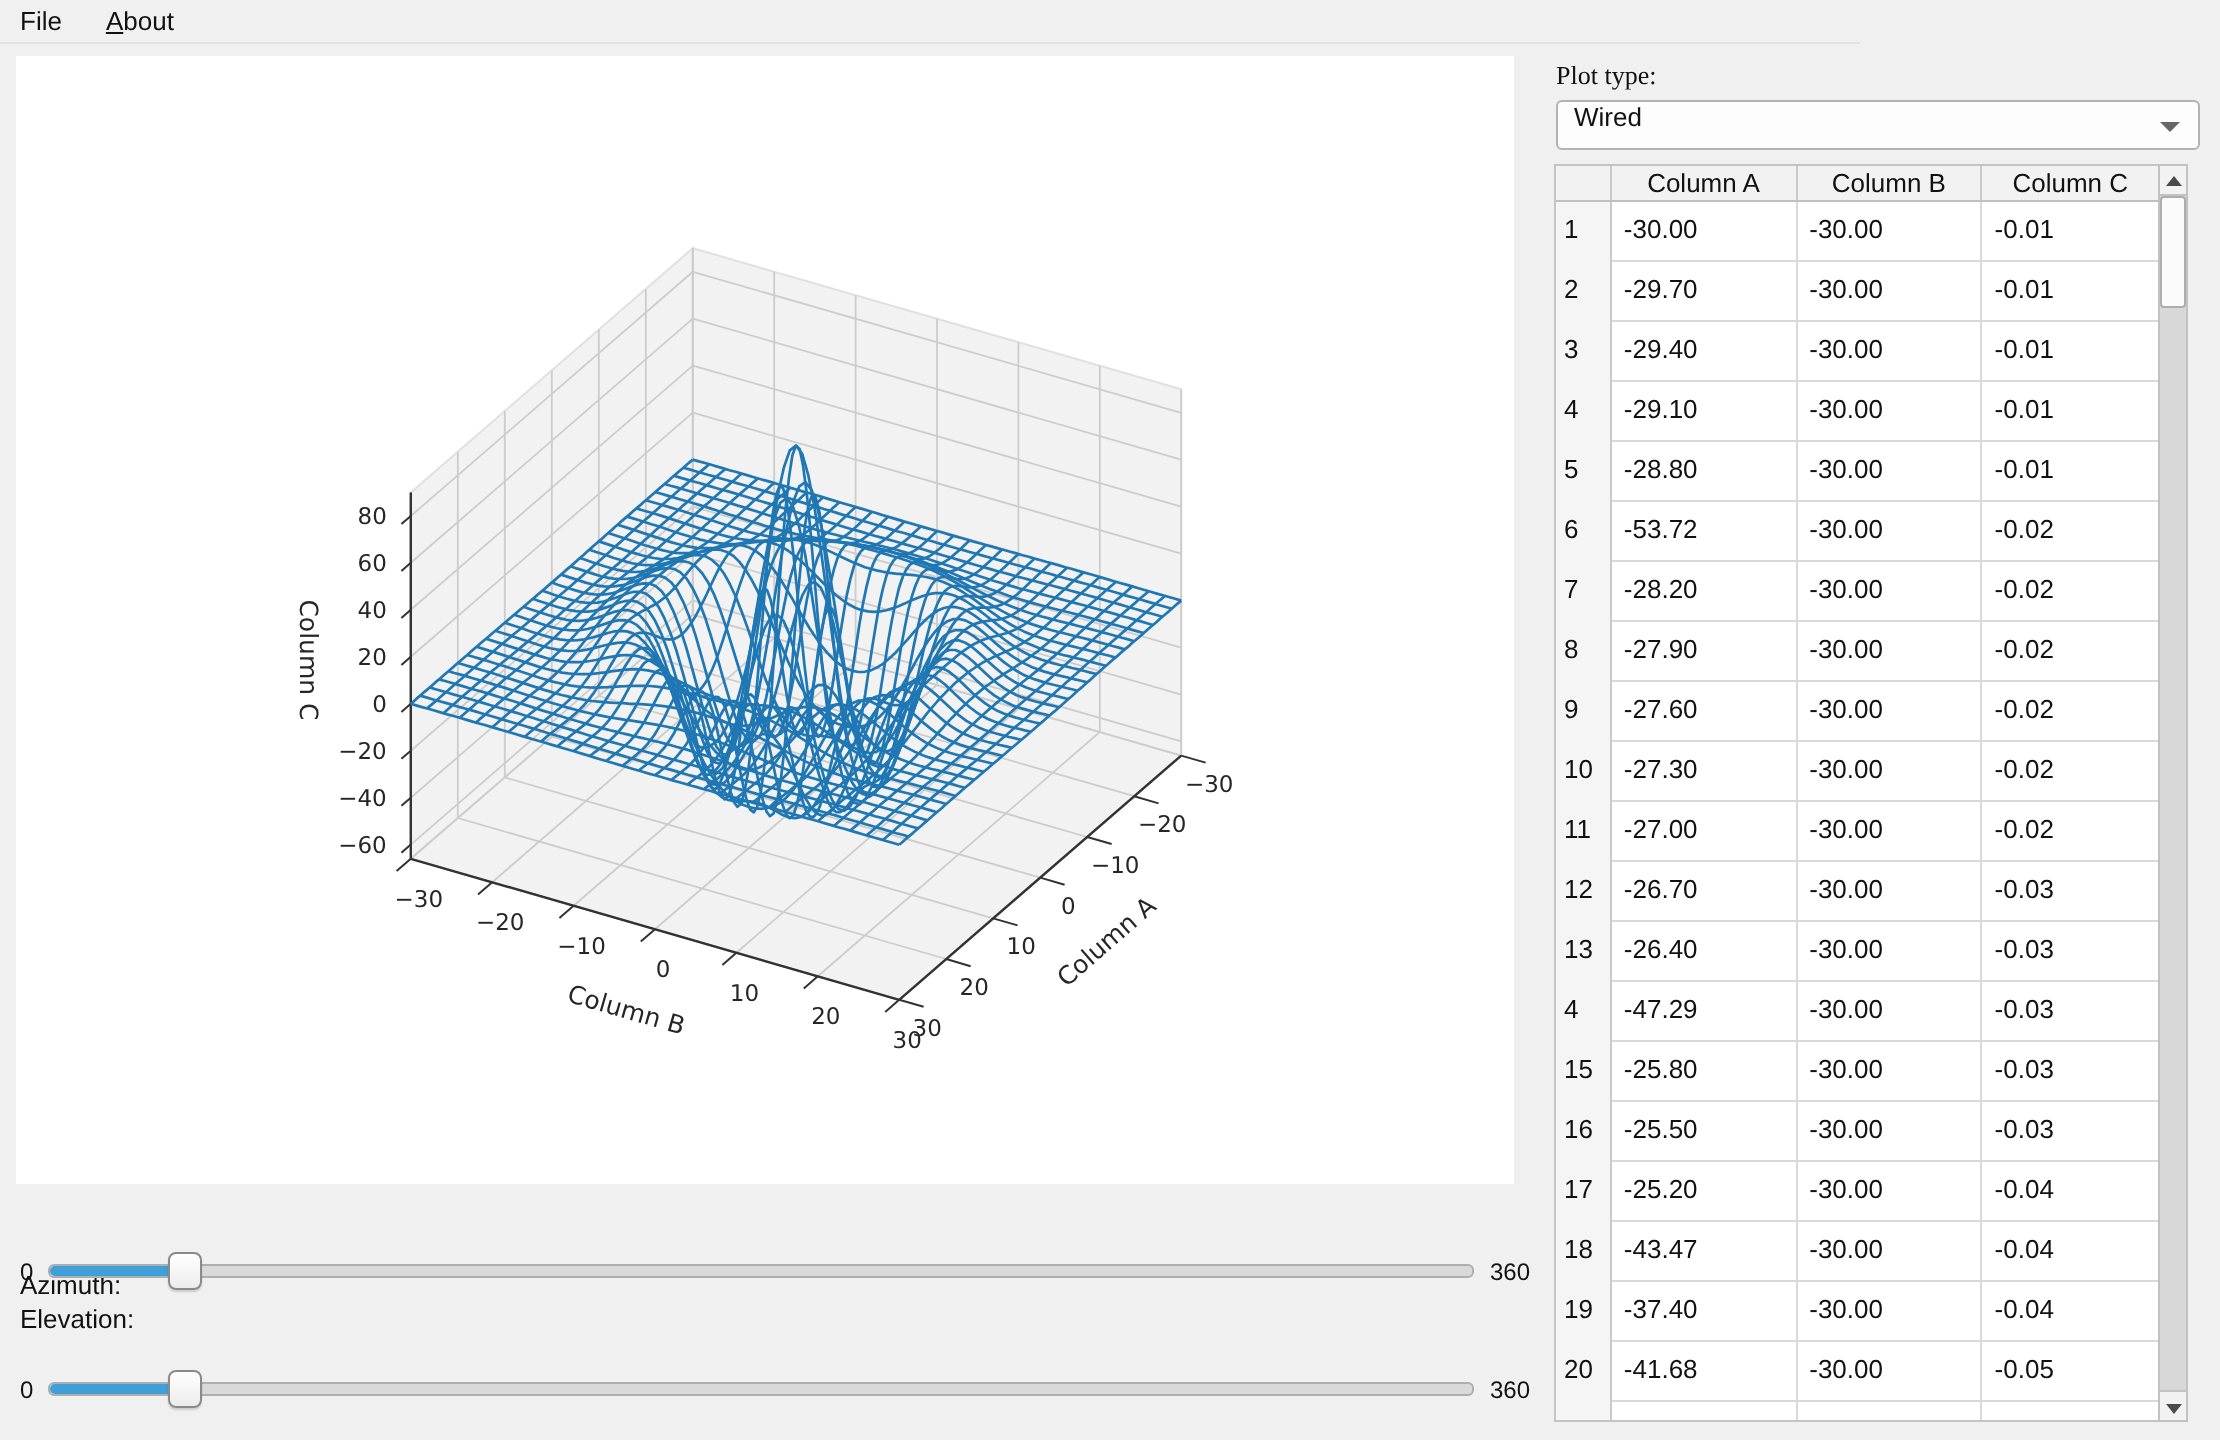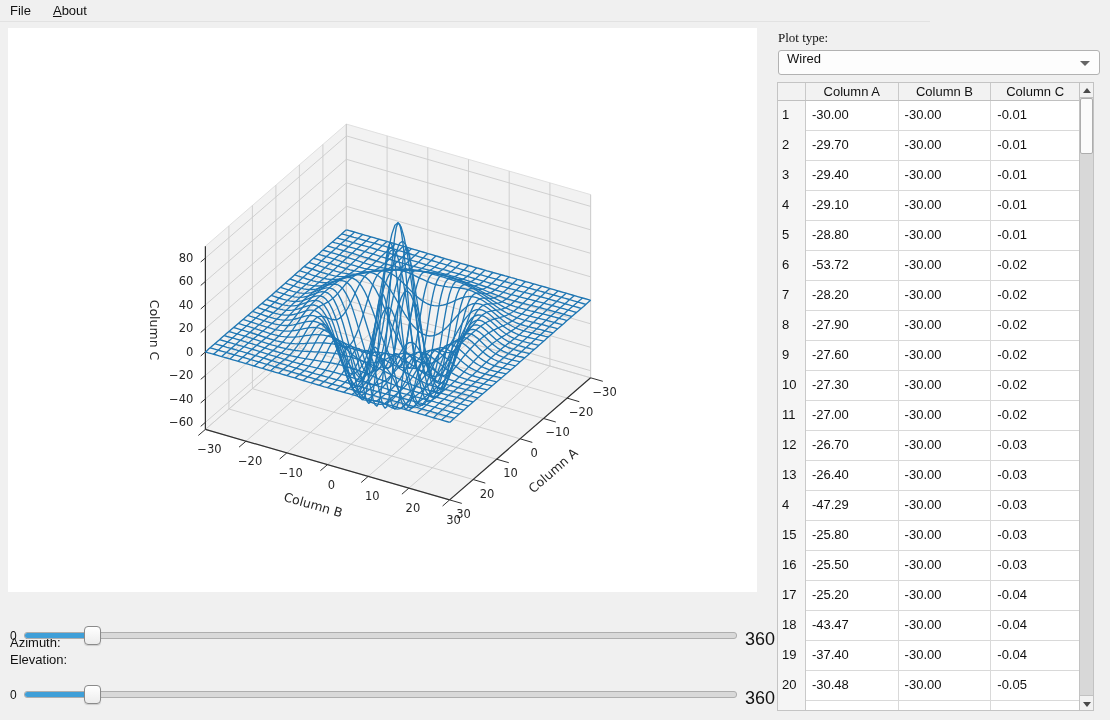--- a/index.html
+++ b/index.html
@@ -45,21 +45,21 @@
   .sbtn.dn { bottom:0; border-top:1px solid #c2c2c2; }
   .arr { position:absolute; left:3px; width:0; height:0; border-left:4px solid transparent; border-right:4px solid transparent; }
   .arr.a-up { top:5px; border-bottom:5px solid #4a4a4a; }
   .arr.a-dn { top:6px; border-top:5px solid #4a4a4a; }
   .sthumb { position:absolute; left:0; top:15px; width:13px; height:56px; background:#fbfbfb;
             border:1px solid #adadad; border-radius:2px; }
 
   
   .s-label { position:absolute; left:10px; font-size:13px; }
   .s-min { position:absolute; left:10px; font-size:12px; }
-  .s-max { position:absolute; left:745px; font-size:18px; }
+  .s-max { position:absolute; left:745px; font-size:12px; }
   .groove { position:absolute; left:24px; width:713px; height:7px; background:#d9d9d9;
             border:1px solid #aeaeae; border-radius:3px; }
   .g-fill { position:absolute; left:0; top:0; height:5px; width:67px; background:#3f9fd8; border-radius:3px 0 0 3px; }
   .handle { position:absolute; left:59px; top:-7px; width:17px; height:19px; border-radius:4px;
             background:linear-gradient(#ffffff,#ececec); border:1px solid #8a8a8a; box-shadow:0 1px 1px rgba(0,0,0,.15); }
 </style>
 </head>
 <body>
 
 <div class="menubar">
@@ -354,21 +354,21 @@
         <div class="t-cell c-last">-0.04</div>
       </div>
       <div class="t-row">
         <div class="t-num">19</div>
         <div class="t-cell">-37.40</div>
         <div class="t-cell">-30.00</div>
         <div class="t-cell c-last">-0.04</div>
       </div>
       <div class="t-row">
         <div class="t-num">20</div>
-        <div class="t-cell">-30.48</div>
+        <div class="t-cell">-41.68</div>
         <div class="t-cell">-30.00</div>
         <div class="t-cell c-last">-0.05</div>
       </div>
       <div class="t-row">
         <div class="t-num"></div>
         <div class="t-cell"></div>
         <div class="t-cell"></div>
         <div class="t-cell c-last"></div>
       </div>
     </div>

